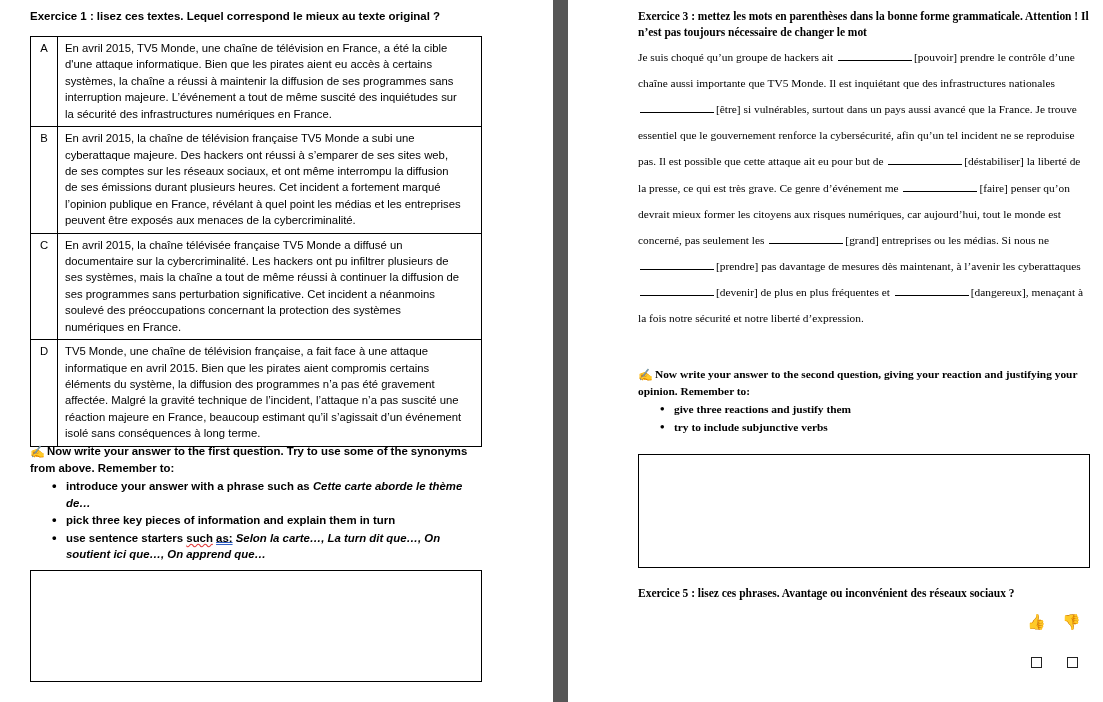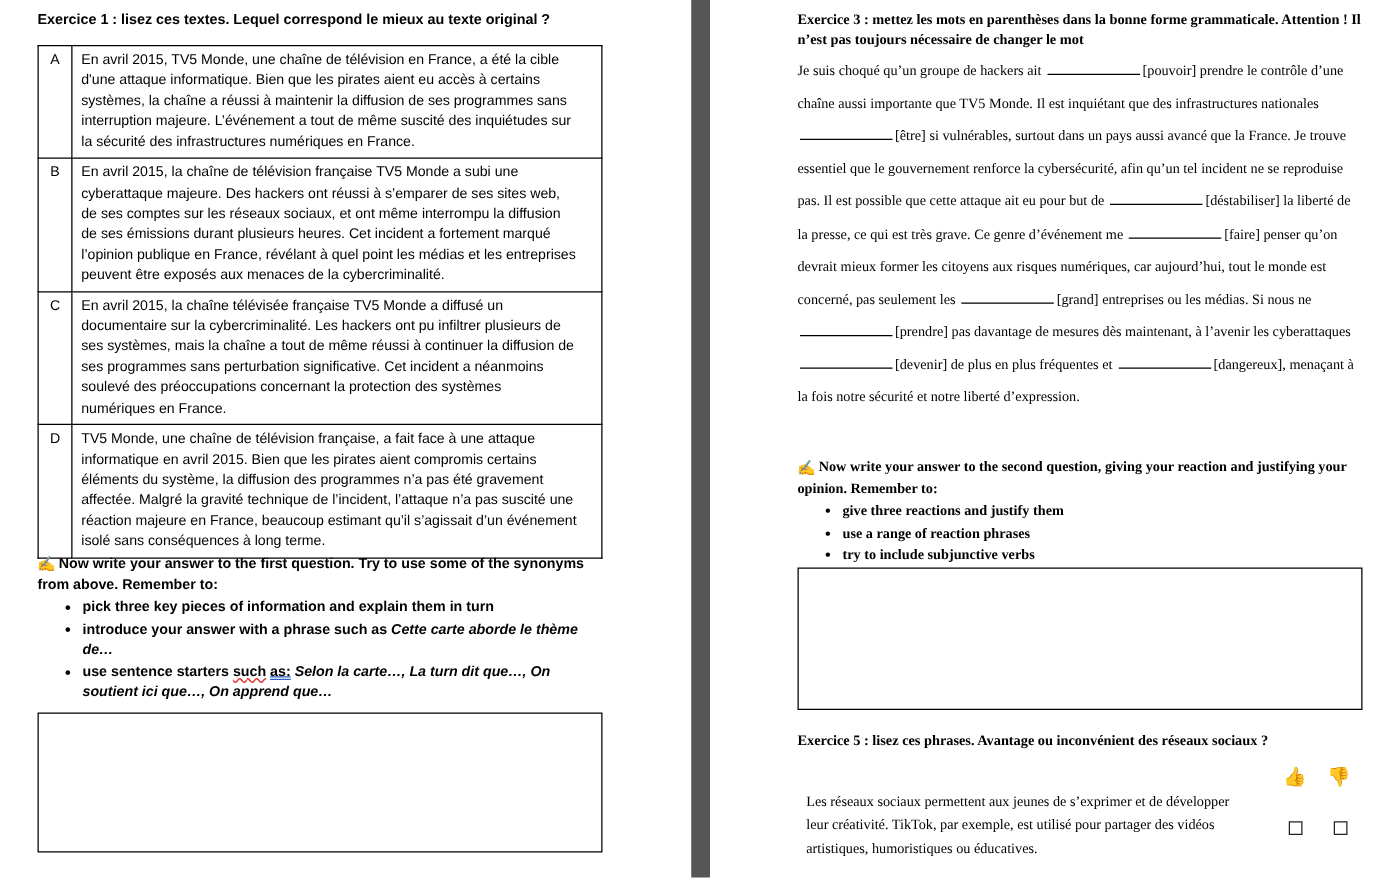--- a/index.html
+++ b/index.html
@@ -197,22 +197,22 @@
           <td class="body">TV5 Monde, une chaîne de télévision française, a fait face à une attaque informatique en avril 2015. Bien que les pirates aient compromis certains éléments du système, la diffusion des programmes n’a pas été gravement affectée. Malgré la gravité technique de l’incident, l’attaque n’a pas suscité une réaction majeure en France, beaucoup estimant qu’il s’agissait d’un événement isolé sans conséquences à long terme.</td>
         </tr>
       </tbody>
     </table>
 
     <div style="position:absolute; left:30px; top:443px; width:455px;">
       <div class="instr">
         <span class="pencil-icon">✍</span><span>Now write your answer to the first question. Try to use some of the synonyms from above. Remember to:</span>
       </div>
       <ul class="bullets" style="margin-top:2px;">
+        <li><span>introduce your answer with a phrase such as </span><span class="it">Cette carte aborde le thème de…</span></li>
         <li><span>pick three key pieces of information and explain them in turn</span></li>
-        <li><span>introduce your answer with a phrase such as </span><span class="it">Cette carte aborde le thème de…</span></li>
         <li><span>use sentence starters </span><span class="sq-red">such</span><span> </span><span class="sq-blue">as:</span><span class="it"> Selon la carte…,</span><span class="it"> La turn dit que…,</span><span class="it"> On soutient ici que…,</span><span class="it"> On apprend que…</span></li>
       </ul>
     </div>
 
     <div class="answer-box" style="position:absolute; left:30px; top:570px; width:452px; height:112px;"></div>
   </div>
 
   <div class="divider"></div>
 
   <div class="col-right">
@@ -225,31 +225,29 @@
     <div class="gapfill" style="position:absolute; left:70px; top:44px; width:452px;">
       <span>Je suis choqué qu’un groupe de hackers ait </span><span class="blank"></span><span>[pouvoir]</span><span> prendre le contrôle d’une chaîne aussi importante que TV5 Monde. Il est inquiétant que des infrastructures nationales </span><span class="blank"></span><span>[être]</span><span> si vulnérables, surtout dans un pays aussi avancé que la France. Je trouve essentiel que le gouvernement renforce la cybersécurité, afin qu’un tel incident ne se reproduise pas. Il est possible que cette attaque ait eu pour but de </span><span class="blank"></span><span>[déstabiliser]</span><span> la liberté de la presse, ce qui est très grave. Ce genre d’événement me </span><span class="blank"></span><span>[faire]</span><span> penser qu’on devrait mieux former les citoyens aux risques numériques, car aujourd’hui, tout le monde est concerné, pas seulement les </span><span class="blank"></span><span>[grand]</span><span> entreprises ou les médias. Si nous ne </span><span class="blank"></span><span>[prendre]</span><span> pas davantage de mesures dès maintenant, à l’avenir les cyberattaques </span><span class="blank"></span><span>[devenir]</span><span> de plus en plus fréquentes et </span><span class="blank"></span><span>[dangereux]</span><span>, menaçant à la fois notre sécurité et notre liberté d’expression.</span>
     </div>
 
     <div style="position:absolute; left:70px; top:366px; width:455px;">
       <div class="instr">
         <span class="pencil-icon">✍</span><span>Now write your answer to the second question, giving your reaction and justifying your opinion. Remember to:</span>
       </div>
       <ul class="bullets" style="margin-top:2px;">
         <li>give three reactions and justify them</li>
-        <li>use a range of reaction phrases</li>
         <li>try to include subjunctive verbs</li>
       </ul>
     </div>
 
     <div class="answer-box" style="position:absolute; left:70px; top:454px; width:452px; height:114px;"></div>
 
     <div class="ex-heading" style="position:absolute; left:70px; top:585px; width:460px;">Exercice 5 : lisez ces phrases. Avantage ou inconvénient des réseaux sociaux ?</div>
 
     <div style="position:absolute; left:459px; top:615px;" class="thumb">👍</div>
     <div style="position:absolute; left:494px; top:615px;" class="thumb">👎</div>
 
-    <div class="ex5-sentence" style="position:absolute; left:77px; top:633px; width:345px;">Les réseaux sociaux permettent aux jeunes de s’exprimer et de développer leur créativité. TikTok, par exemple, est utilisé pour partager des vidéos artistiques, humoristiques ou éducatives.</div>
 
     <div class="checkbox" style="position:absolute; left:463px; top:657px;"></div>
     <div class="checkbox" style="position:absolute; left:499px; top:657px;"></div>
   </div>
 
 </div>
 
 </body></html>

